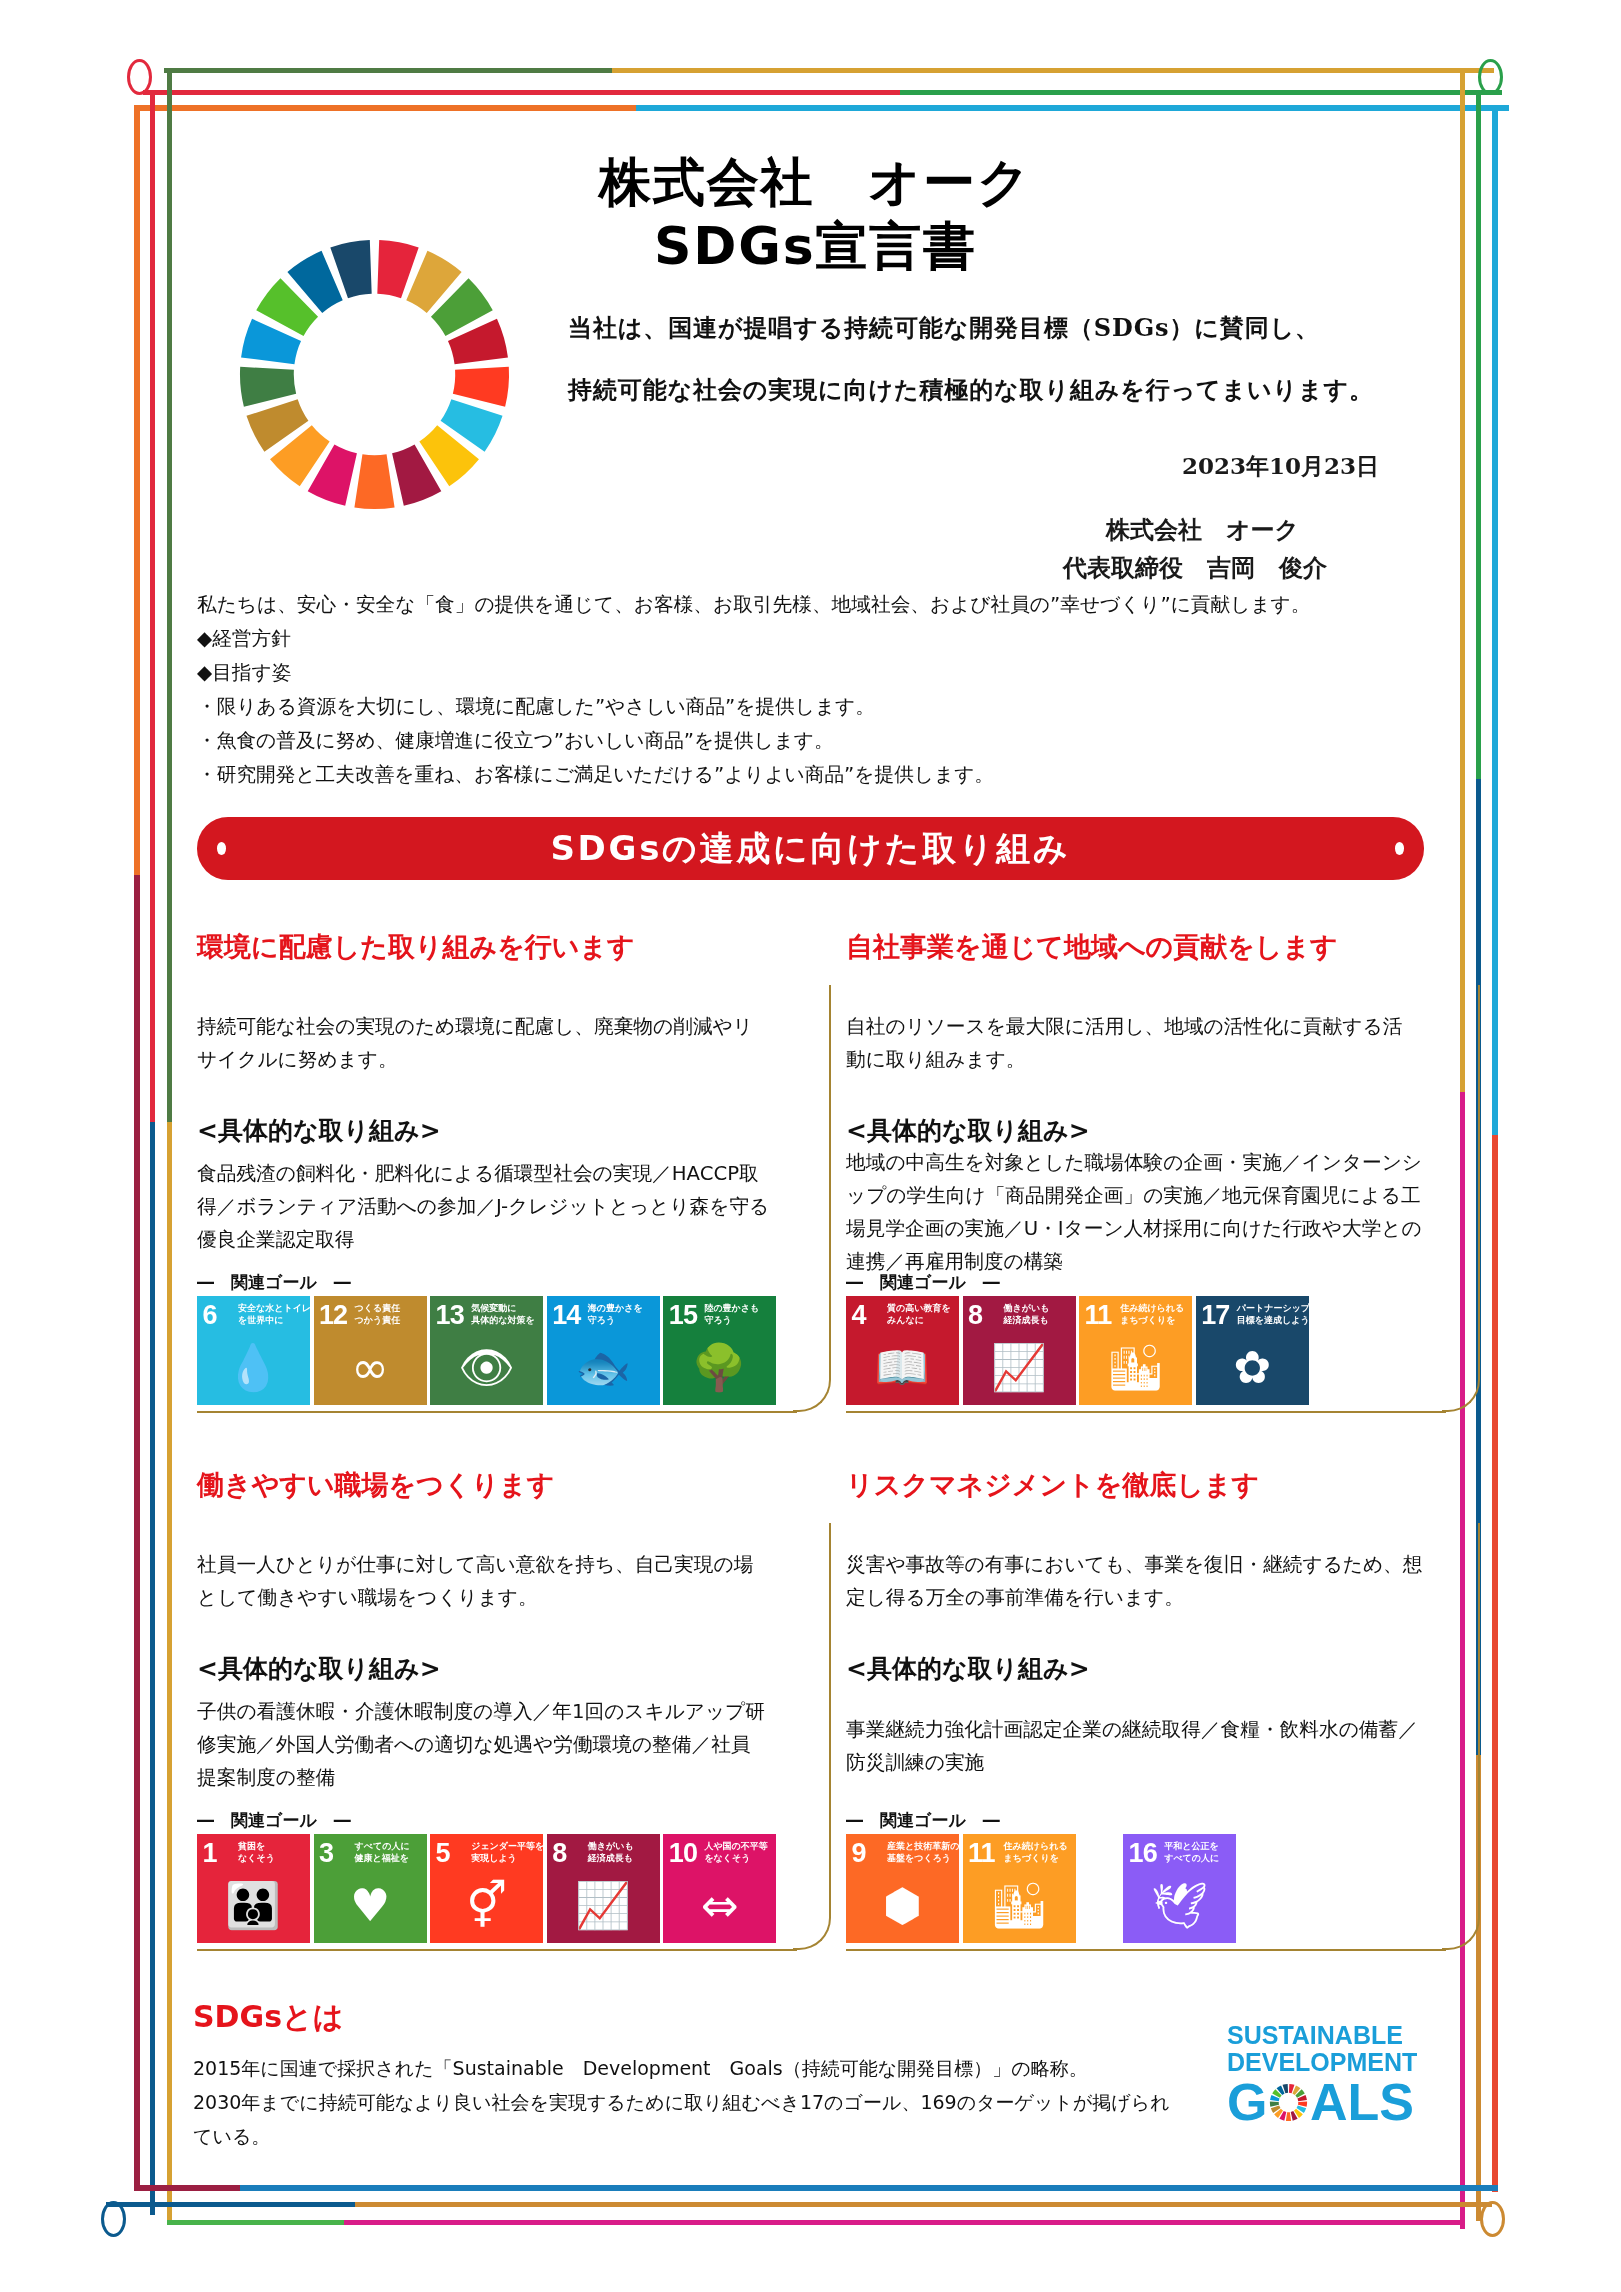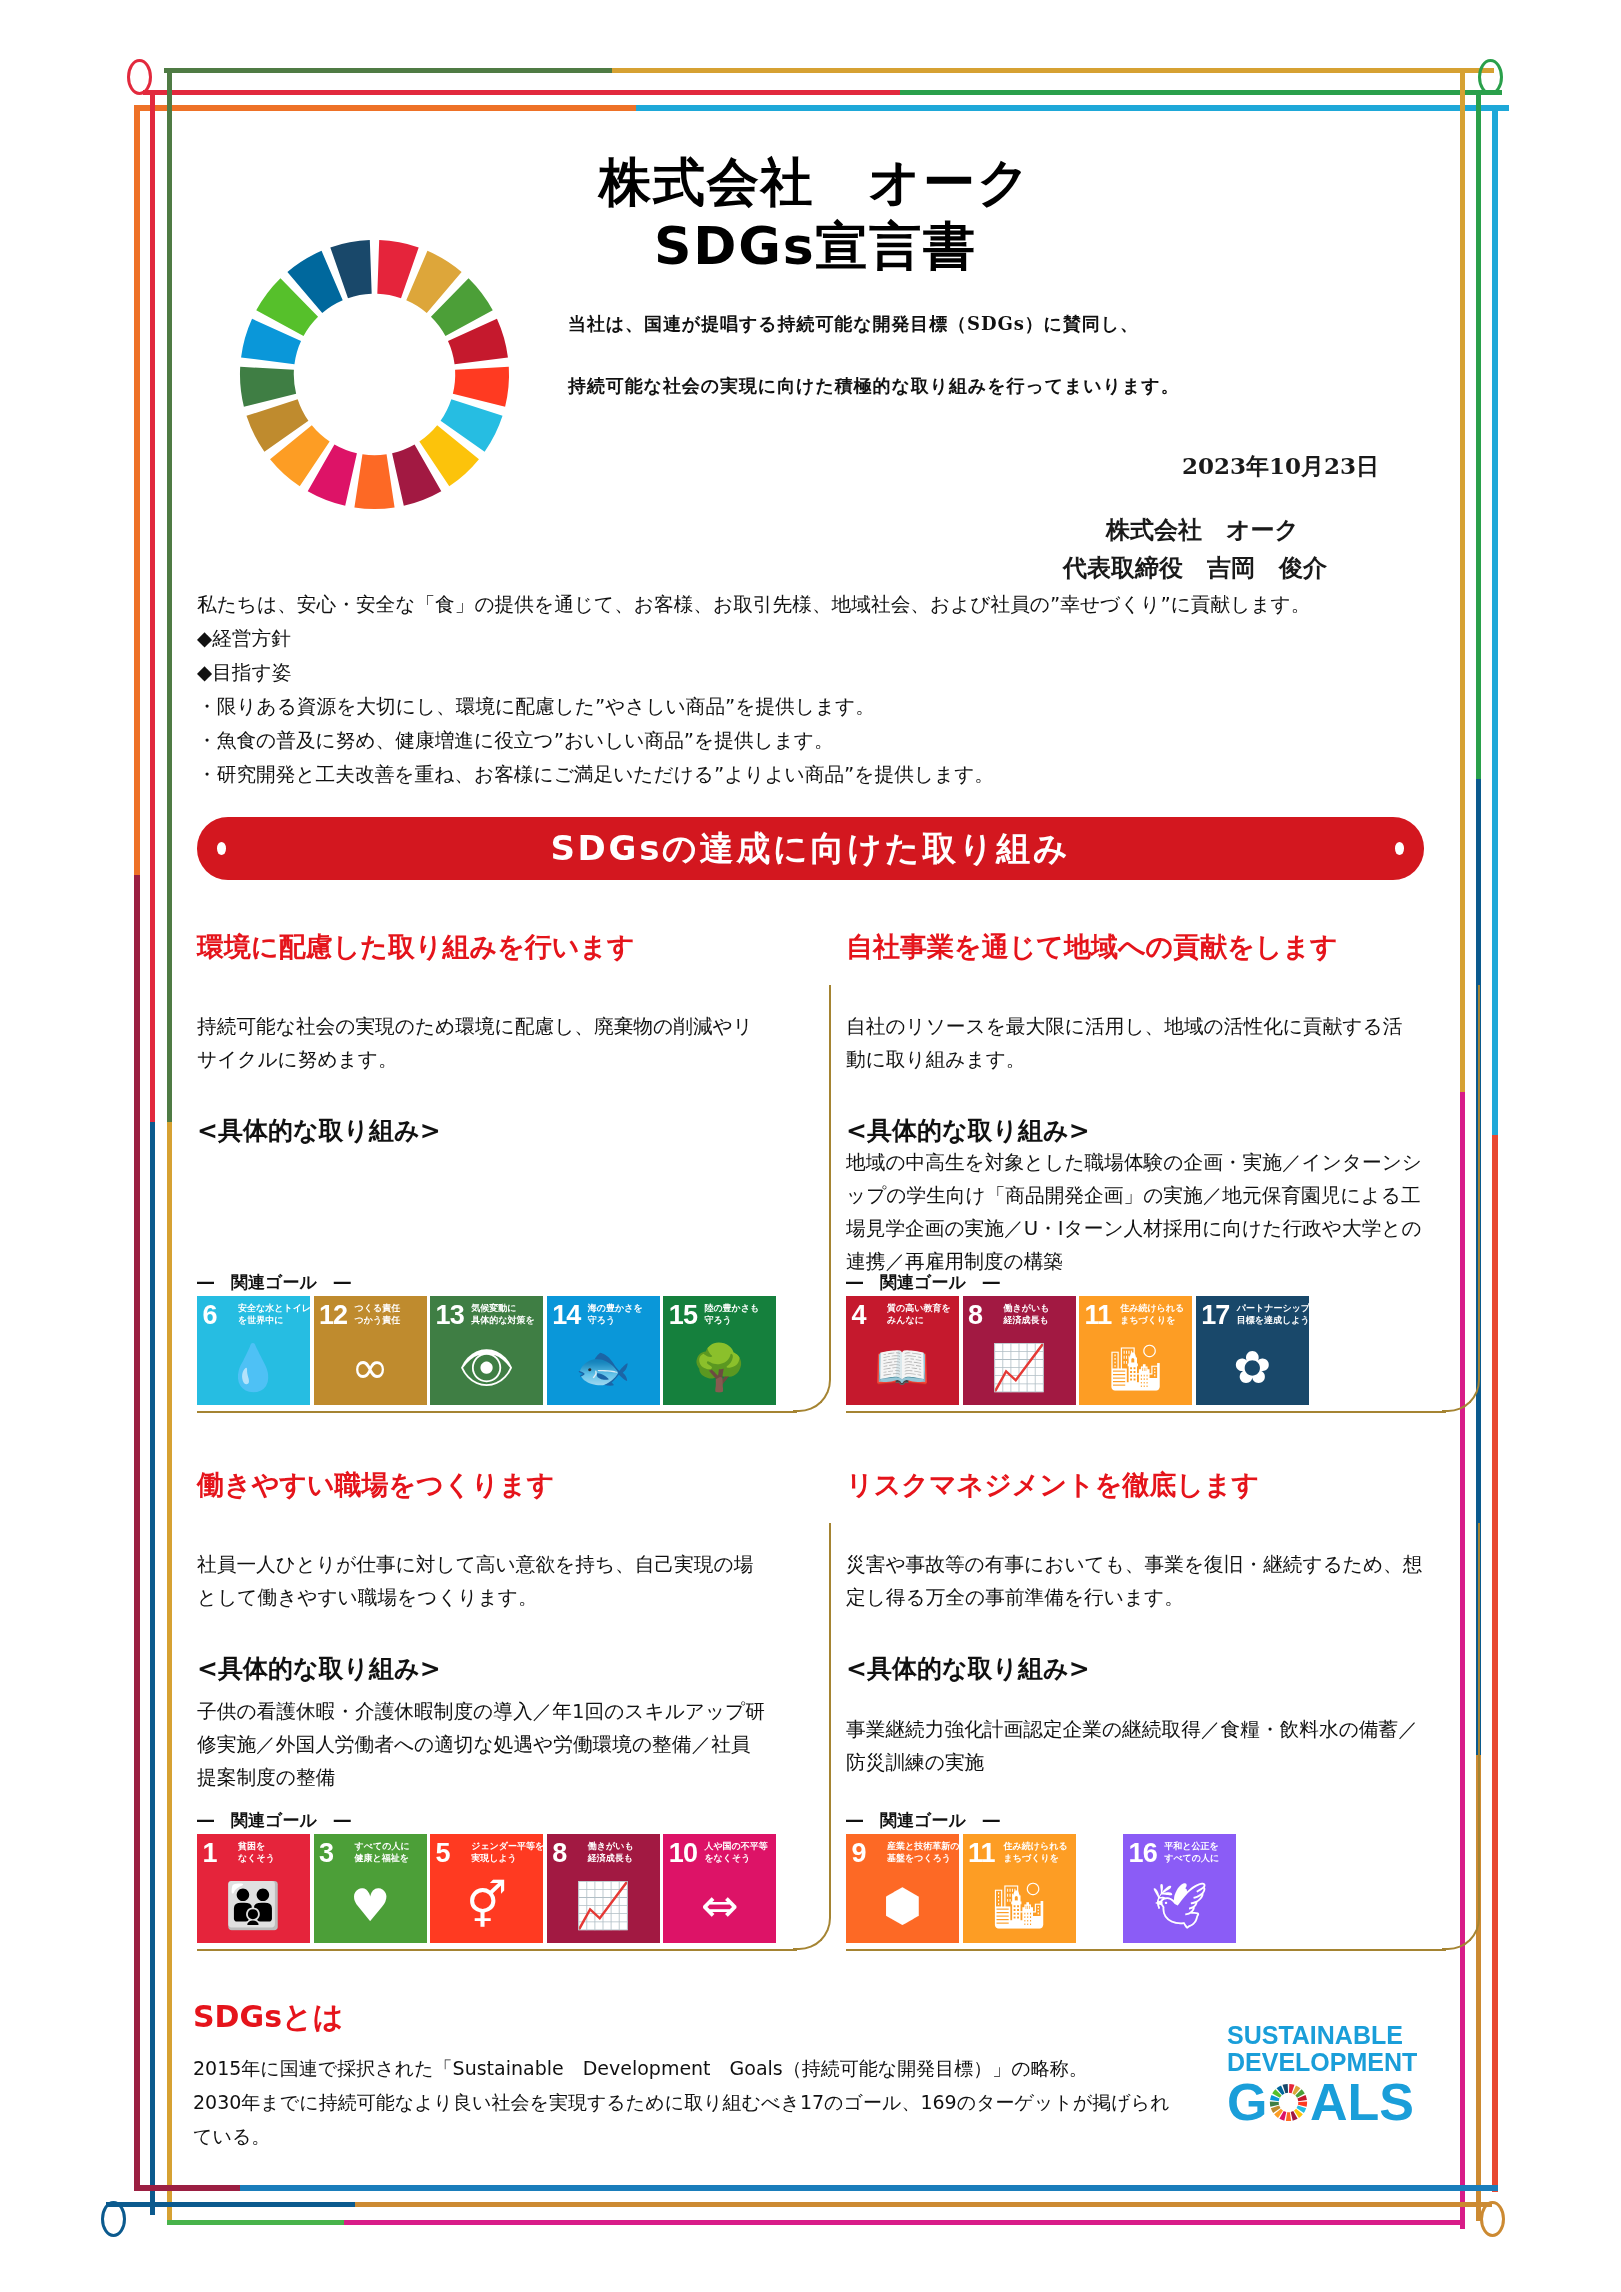--- a/index.html
+++ b/index.html
@@ -2,21 +2,21 @@
 <html style="font-size:14.3px"><head>
 <meta charset="utf-8">
 <style>
   html, body { margin:0; padding:0; background:#ffffff; }
   body { width:1621px; height:2293px; position:relative; overflow:hidden; font-family:"DejaVu Sans","Liberation Sans",sans-serif; color:#1a1a1a; }
   .abs { position:absolute; }
   .line { position:absolute; }
   .loop { position:absolute; border-radius:50%; box-sizing:border-box; }
   .title { font-weight:bold; font-size:52px; color:#000; text-align:center; letter-spacing:1.8px; line-height:64px; }
   .serif { font-family:"DejaVu Serif","Liberation Serif",serif; }
-  .decl { font-size:18px; font-weight:bold; color:#111; white-space:nowrap; letter-spacing:0.9px; }
+  .decl { font-size:24px; font-weight:bold; color:#111; white-space:nowrap; letter-spacing:0.9px; }
   .policy { font-size:19.7px; line-height:34px; white-space:nowrap; color:#111; }
   .banner { left:197px; top:817px; width:1227px; height:63px; background:#d3171f; border-radius:31px; color:#fff; font-weight:bold; font-size:34px; text-align:center; line-height:63px; letter-spacing:2.7px; }
   .banner .dot { position:absolute; top:25px; width:9px; height:12.5px; background:#fff; border-radius:50%; }
   .panel { position:absolute; width:627px; }
   .panel-frame { position:absolute; right:0; top:63px; width:36px; border-right:2.7px solid #a58432; border-bottom:2.7px solid #a58432; border-bottom-right-radius:32px; }
   .panel-bottom { position:absolute; left:0; height:0; border-bottom:2.7px solid #a58432; }
   .ph { color:#e5141b; font-weight:bold; font-size:27px; white-space:nowrap; }
   .pd { font-size:19.7px; line-height:33px; color:#111; }
   .psub { font-size:25px; font-weight:bold; color:#111; white-space:nowrap; }
   .pc { font-size:19.7px; line-height:33px; color:#111; }
@@ -116,20 +116,21 @@
   <span>SDGsの達成に向けた取り組み</span>
   <span class="dot" style="right:19.7px;"></span>
 </div>
 
 <div class="panel" style="left:197px;top:922px;height:493px;">
   <div class="panel-frame" style="height:425px;right:-7.2px;"></div>
   <div class="panel-bottom" style="top:489px;width:600px;"></div>
   <div class="abs ph" style="left:0;top:7.2px;">環境に配慮した取り組みを行います</div>
   <div class="abs pd" style="left:0;top:88px;width:573px;">持続可能な社会の実現のため環境に配慮し、廃棄物の削減やリサイクルに努めます。</div>
   <div class="abs psub" style="left:0;top:192px;">&lt;具体的な取り組み&gt;</div>
+  <div class="abs pc" style="left:0;top:235px;width:573px;">食品残渣の飼料化・肥料化による循環型社会の実現／HACCP取得／ボランティア活動への参加／J-クレジットとっとり森を守る優良企業認定取得</div>
   <div class="abs goal-label" style="left:0;top:349px;">―　関連ゴール　―</div>
   <div class="goals" style="left:0;top:374px;">
       <div class="goal" style="background: rgb(38, 189, 226);">
         <span class="num">6</span>
         <span class="gt">安全な水とトイレ
 を世界中に</span>
         <span class="gi">💧</span>
       </div>
       <div class="goal" style="background: rgb(191, 139, 46);">
         <span class="num">12</span>

